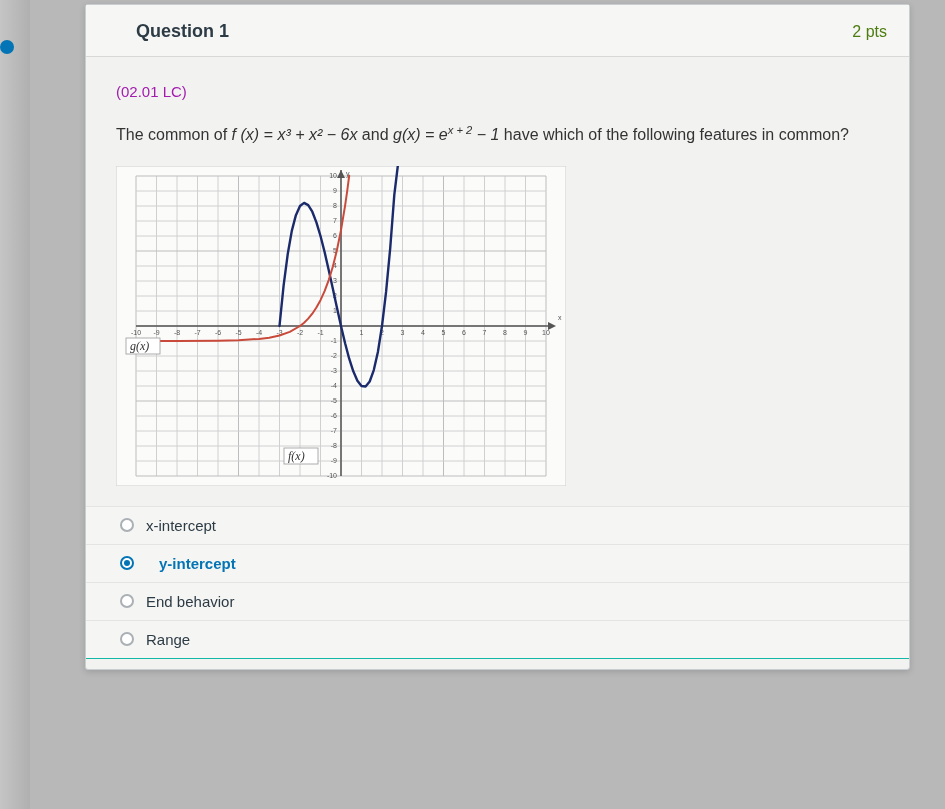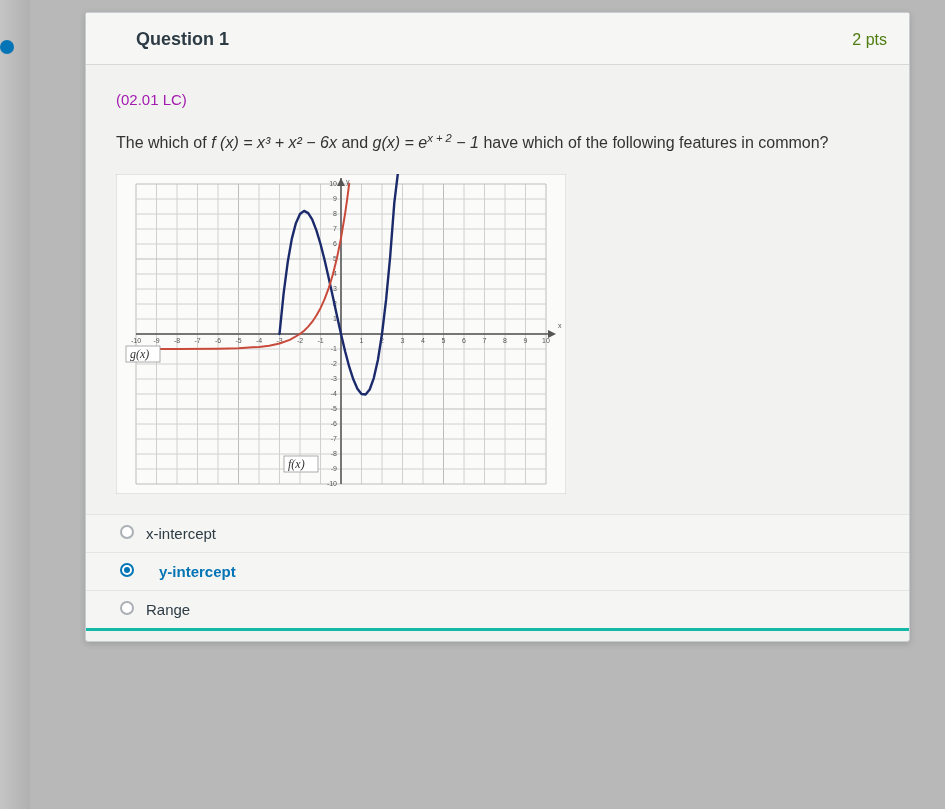--- a/index.html
+++ b/index.html
@@ -19,21 +19,21 @@
   }
   .blue-dot {
     position: absolute;
     left: 0px; top: 40px;
     width: 14px; height: 14px;
     border-radius: 50%;
     background: #0374b5;
   }
   .card {
     position: absolute;
-    left: 85px; top: 12px;
+    left: 85px; top: 4px;
     width: 825px;
     background: #f2f2f0;
     border: 1px solid #c7cdd1;
     border-radius: 3px;
     box-shadow: 0 2px 6px rgba(0,0,0,0.15);
   }
   .bookmark-icon {
     position: absolute;
     left: 92px; top: 18px;
     width: 20px; height: 24px;
@@ -56,29 +56,30 @@
   .q-text sup { font-size: 0.7em; vertical-align: super; font-style: italic; }
   .graph-wrap {
     width: 450px;
     margin: 0 0 20px 0;
     text-align: right;
   }
   svg.graph { display: block; width: 450px; height: 320px; }
   .options { margin: 8px -30px 0 -30px; }
   .option {
     display: flex;
+    align-items: center;
     gap: 12px;
     padding: 10px 30px 10px 34px;
     border-top: 1px solid #e4e4e2;
     font-size: 15px;
     color: #2d3b45;
     background: #f5f5f3;
     cursor: pointer;
   }
-  .option:last-child { border-bottom: 3px solid #14b8a6; }
+  .option:last-child { border-bottom: 1px solid #14b8a6; }
   .radio {
     width: 14px; height: 14px;
     border: 2px solid #aab0b5;
     border-radius: 50%;
     background: #fff;
     flex-shrink: 0;
     position: relative;
   }
   .radio.selected {
     border-color: #0374b5;
@@ -112,21 +113,21 @@
 </div>
 
 <div class="card">
   <div class="q-header">
     <div class="q-title">Question 1</div>
     <div class="q-pts">2 pts</div>
   </div>
   <div class="q-body">
     <div class="q-code">(02.01 LC)</div>
     <div class="q-text">
-      <span>The which of </span><i>f (x) = x³ + x² − 6x</i><span> and </span><i>g(x) = e</i><sup>x + 2</sup><i> − 1</i><span> have which of the following features in common?</span>
+      <span>The common of </span><i>f (x) = x³ + x² − 6x</i><span> and </span><i>g(x) = e</i><sup>x + 2</sup><i> − 1</i><span> have which of the following features in common?</span>
     </div>
 
     <div class="graph-wrap">
       <svg class="graph" viewBox="0 0 450 320">
         <rect x="0" y="0" width="450" height="320" fill="#fbfbfa" stroke="#ccc" stroke-width="1"></rect>
         <g id="grid">
             <line x1="20" x2="20" y1="310" y2="10" class="grid-line-maj"></line>
             <line x1="40.5" x2="40.5" y1="310" y2="10" class="grid-line"></line>
             <line x1="61" x2="61" y1="310" y2="10" class="grid-line"></line>
             <line x1="81.5" x2="81.5" y1="310" y2="10" class="grid-line"></line>
@@ -236,17 +237,21 @@
         <div class="option">
           <span class="radio"></span>
           <span>x-intercept</span>
         </div>
         <div class="option sel">
           <span class="radio selected"></span>
           <span>y-intercept</span>
         </div>
         <div class="option">
           <span class="radio"></span>
+          <span>End behavior</span>
+        </div>
+        <div class="option">
+          <span class="radio"></span>
           <span>Range</span>
         </div>
       </div>
   </div>
 </div>
 
 </body></html>

